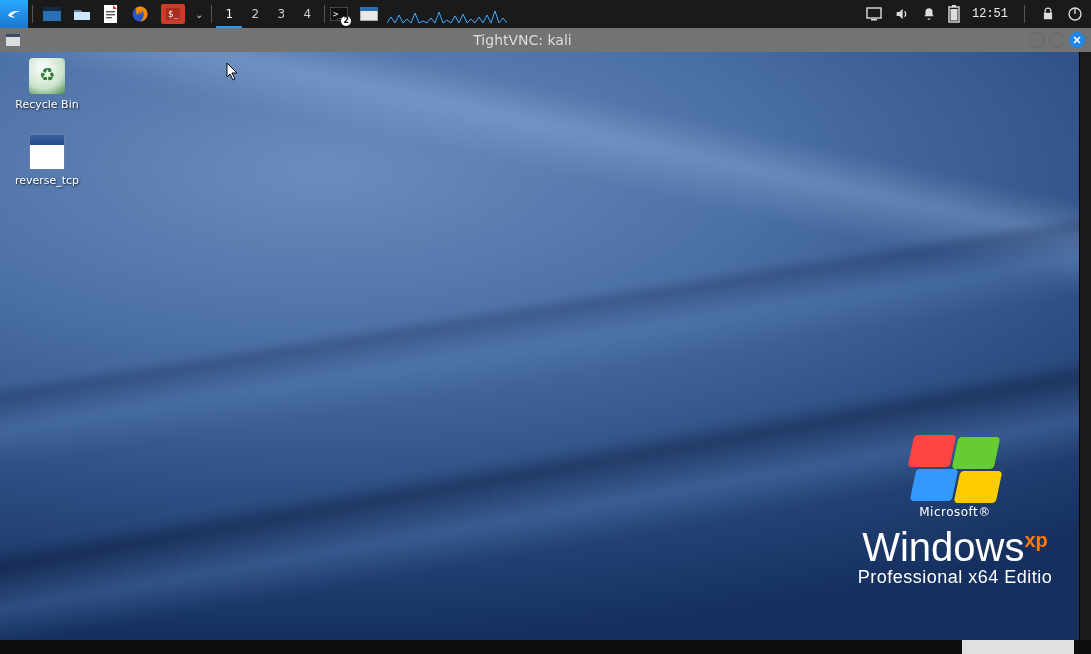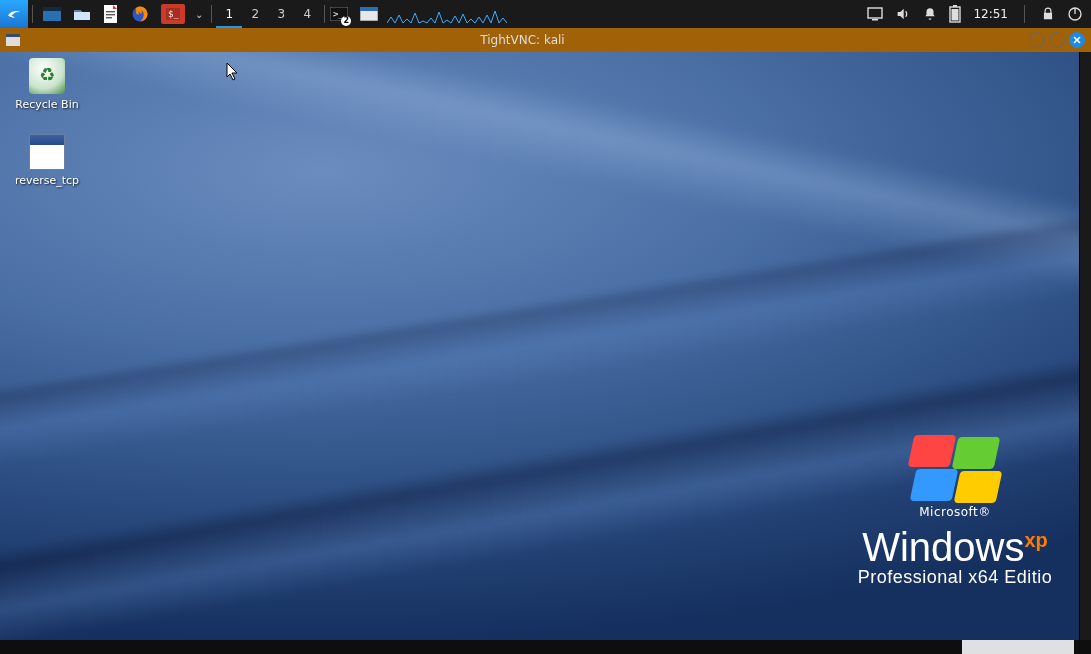--- a/index.html
+++ b/index.html
@@ -47,28 +47,28 @@
   background:#cc3b2a; width:24px; height:20px; border-radius:2px;
   display:flex; align-items:center; justify-content:center;
   cursor:pointer;
 }
 .dropdown-arrow { color:#ccc; font-size:10px; padding:0 4px; cursor:pointer;}
 .task-icon { width:20px; height:20px; display:flex; align-items:center; justify-content:center; position:relative; cursor:pointer;}
 .task-badge { position:absolute; bottom:-2px; right:-2px; background:#fff; color:#000; border-radius:50%; width:10px; height:10px; font-size:8px; line-height:10px; text-align:center; font-weight:bold;}
 .netgraph { width:120px; height:22px; position:relative; overflow:hidden; margin-left:8px;}
 .netgraph svg { width:100%; height:100%; }
 .tray-icon { cursor:pointer; display:flex; align-items:center; }
-.clock { font-size:12px; color:#eee; }
+.clock { font-size:12px; color:#eee;font-family:Liberation Mono, monospace; }
 
 .vnc-titlebar {
   height: 24px;
-  background: #a16207;
+  background: #737373;
   display:flex; align-items:center;
   padding: 0 6px;
-  font-size: 12px;
+  font-size: 14px;
   color:#ddd;
 }
 .vnc-titlebar .title { flex:1; text-align:center; }
 .win-ctrl { width:16px; height:16px; border-radius:50%; border:1px solid #666; margin-left:4px; cursor:pointer;}
 .win-ctrl.close { background:#1e88e5; border-color:#1e88e5; display:flex;align-items:center;justify-content:center;}
 
 .vnc-area {
   position: relative;
   width: 100%;
   height: calc(654px - 28px - 24px);

